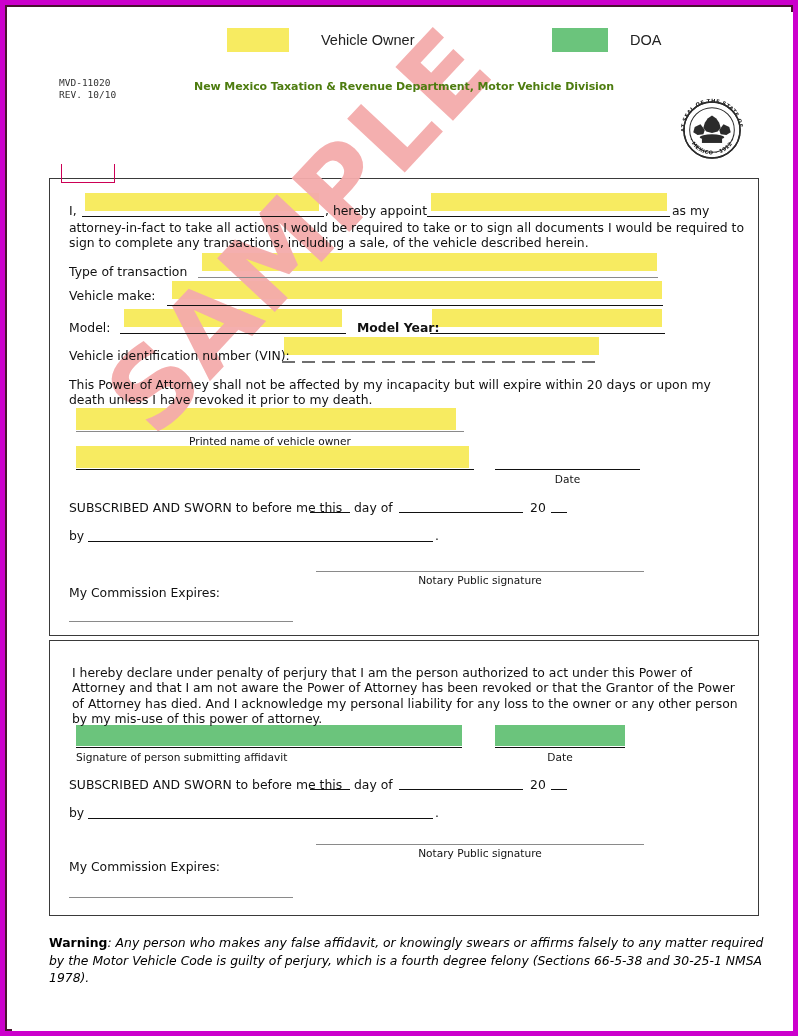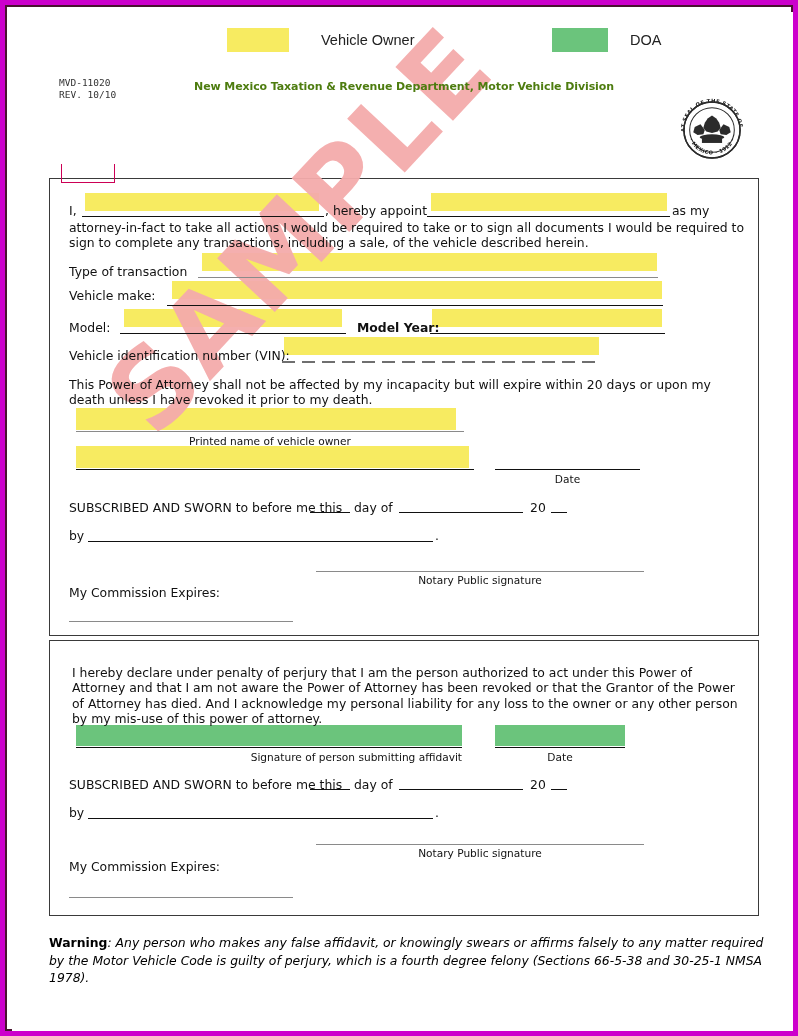--- a/index.html
+++ b/index.html
@@ -302,21 +302,21 @@
     <div class="rule grey" style="left:57px;top:609px;width:224px;"></div>
 
     <div class="box box2"></div>
 
     <div class="fill g" style="left:64px;top:713px;width:386px;height:21px;"></div>
     <div class="fill g" style="left:483px;top:713px;width:130px;height:21px;"></div>
 
     <div class="txt wrap" style="left:60px;top:653px;width:676px;">I hereby declare under penalty of perjury that I am the person authorized to act under this Power of Attorney and that I am not aware the Power of Attorney has been revoked or that the Grantor of the Power of Attorney has died. And I acknowledge my personal liability for any loss to the owner or any other person by my mis-use of this power of attorney.</div>
 
     <div class="rule" style="left:64px;top:735px;width:386px;"></div>
-    <div class="txt small" style="left:64px;top:738px;width:386px;text-align:right;white-space:nowrap;">Signature of person submitting affidavit</div>
+    <div class="txt small" style="left:64px;top:738px;width:386px;text-align:left;white-space:nowrap;">Signature of person submitting affidavit</div>
     <div class="rule" style="left:483px;top:735px;width:130px;"></div>
     <div class="txt small" style="left:483px;top:738px;width:130px;text-align:center;white-space:nowrap;">Date</div>
 
     <div class="txt" style="left:57px;top:765px;">SUBSCRIBED AND SWORN to before me this</div>
     <div class="rule" style="left:298px;top:777px;width:40px;"></div>
     <div class="txt" style="left:342px;top:765px;">day of</div>
     <div class="rule" style="left:387px;top:777px;width:124px;"></div>
     <div class="txt" style="left:518px;top:765px;">20</div>
     <div class="rule" style="left:539px;top:777px;width:16px;"></div>
 

